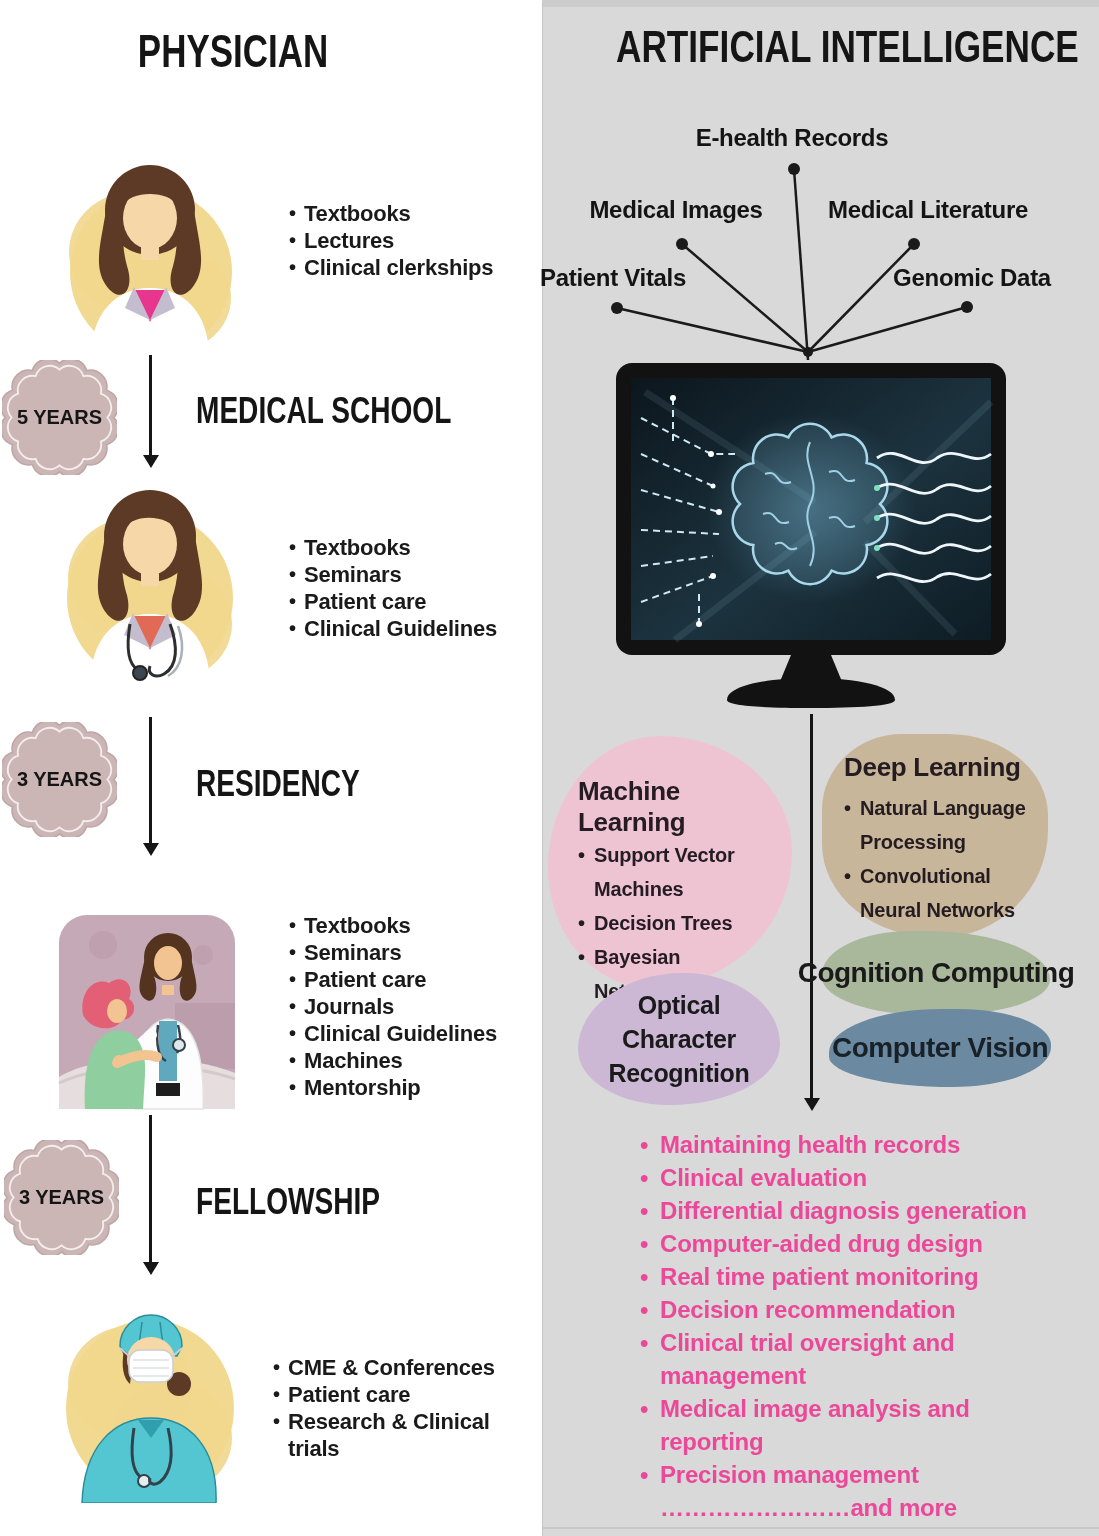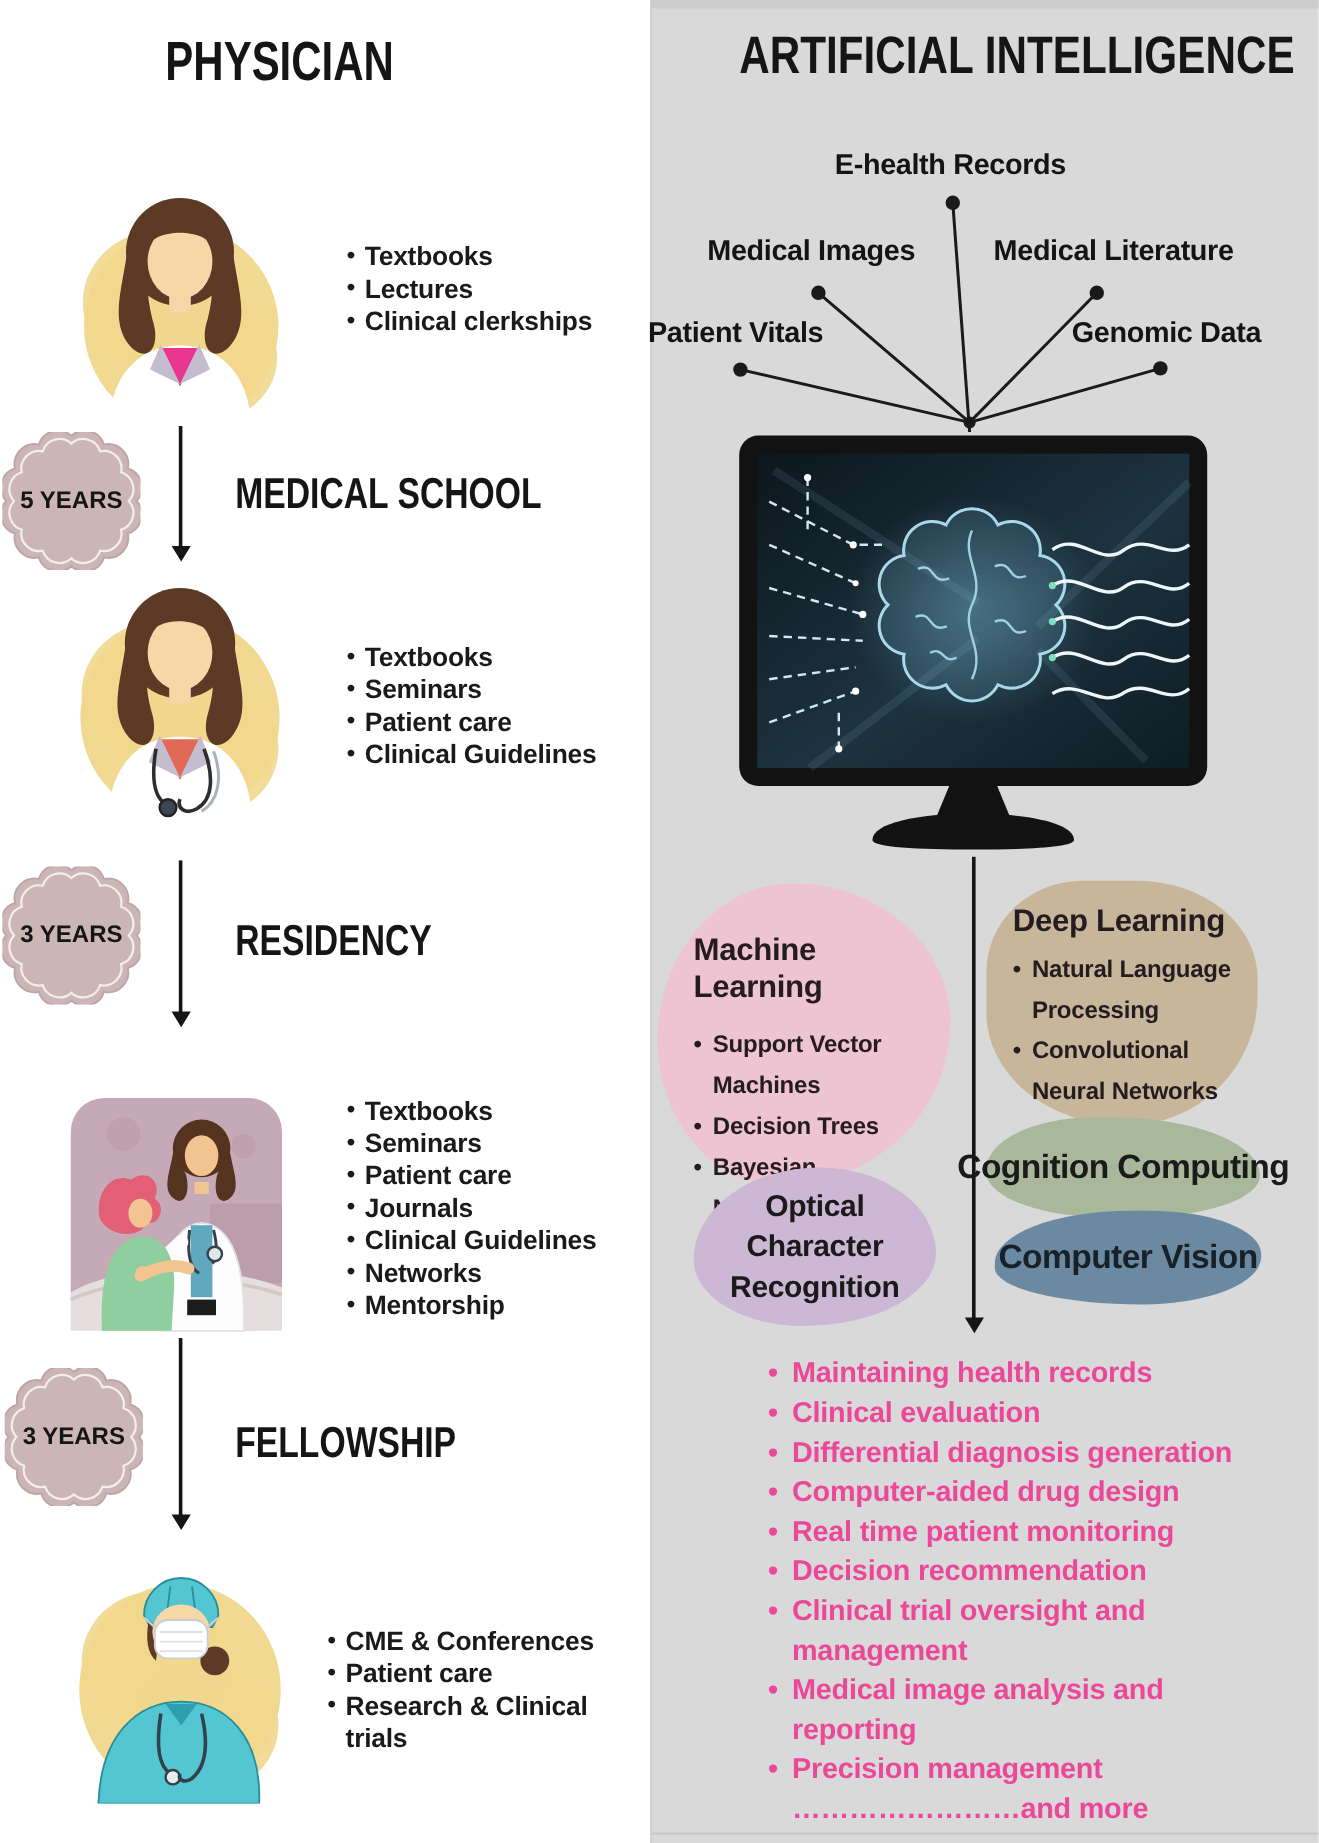--- a/index.html
+++ b/index.html
@@ -57,21 +57,21 @@
     position:absolute; width:320px; text-align:center; font-size:24px;
     white-space:nowrap; letter-spacing:-0.3px; color:#141414;
   }
   .blob { position:absolute; }
   .blob-ml {
     left:548px; top:736px; width:244px; height:252px; background:#eec4d3;
     border-radius:46% 54% 58% 42% / 52% 46% 54% 48%;
     padding:40px 18px 0 30px;
   }
   .blob-title { font-size:26px; letter-spacing:-0.3px; color:#241c20; }
-  ul.blob-list { list-style:none; margin-top:16px; }
+  ul.blob-list { list-style:none; }
   ul.blob-list li {
     position:relative; padding-left:16px; font-size:20px; line-height:34px;
     letter-spacing:-0.2px; color:#241c20;
   }
   ul.blob-list li::before { content:"•"; position:absolute; left:0; top:0; }
   .blob-ocr {
     left:578px; top:973px; width:202px; height:132px; background:#ccb7d4;
     border-radius:52% 48% 55% 45% / 58% 54% 46% 42%;
     display:flex; align-items:center; justify-content:center; text-align:center;
     font-size:25px; line-height:34px; letter-spacing:-0.3px; padding:0 14px;
@@ -215,21 +215,21 @@
       <circle cx="66" cy="176" r="6" fill="#f2c491"></circle>
     </svg>
   </div>
 
   <ul class="stage-list" style="left:289px; top:912px;">
     <li>Textbooks</li>
     <li>Seminars</li>
     <li>Patient care</li>
     <li>Journals</li>
     <li>Clinical Guidelines</li>
-    <li>Networks</li>
+    <li>Machines</li>
     <li>Mentorship</li>
   </ul>
 
   <div class="arrow-down" style="left:149px; top:1115px; height:149px;"></div>
   <div class="badge" style="left:4px; top:1140px;">
     <svg width="115" height="115" viewBox="0 0 110 110">
       <path d="M107,55 A16,16 0 0 1 100,81 A16,16 0 0 1 81,100 A16,16 0 0 1 55,107 A16,16 0 0 1 29,100 A16,16 0 0 1 10,81 A16,16 0 0 1 3,55 A16,16 0 0 1 10,29 A16,16 0 0 1 29,10 A16,16 0 0 1 55,3 A16,16 0 0 1 81,10 A16,16 0 0 1 100,29 A16,16 0 0 1 107,55 Z" fill="#ccb5b5" stroke="#bda6a6" stroke-width="1.5"></path>
       <path d="M107,55 A16,16 0 0 1 100,81 A16,16 0 0 1 81,100 A16,16 0 0 1 55,107 A16,16 0 0 1 29,100 A16,16 0 0 1 10,81 A16,16 0 0 1 3,55 A16,16 0 0 1 10,29 A16,16 0 0 1 29,10 A16,16 0 0 1 55,3 A16,16 0 0 1 81,10 A16,16 0 0 1 100,29 A16,16 0 0 1 107,55 Z" fill="none" stroke="#f4eded" stroke-width="2" transform="translate(55,55) scale(0.88) translate(-55,-55)"></path>
     </svg>
     <div class="badge-label">3 YEARS</div>

